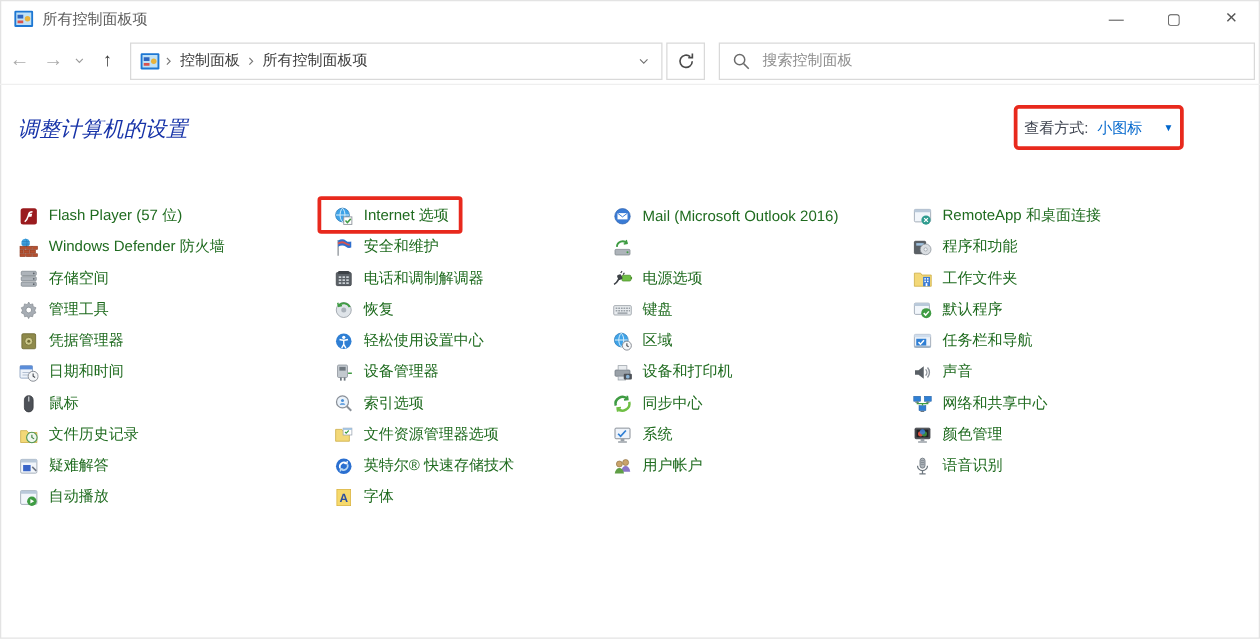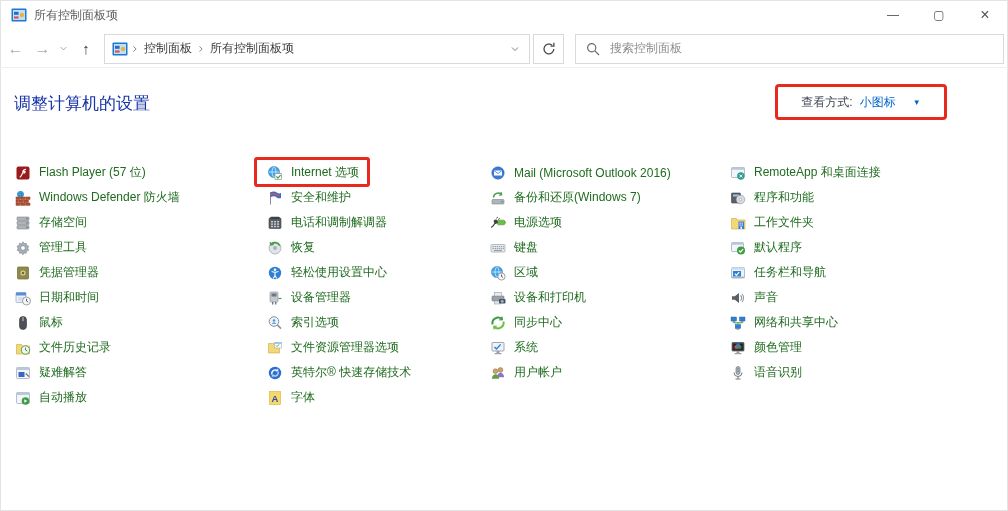--- a/index.html
+++ b/index.html
@@ -32,22 +32,22 @@
   .crumb-sep{width:14px;display:flex;justify-content:center;}
   .crumb{font-size:12px;color:#3b3b3b;padding:0 2px;cursor:pointer;white-space:nowrap;}
   .addr-caret{margin-left:auto;width:24px;height:28px;display:flex;align-items:center;justify-content:center;cursor:pointer;}
   .refresh-btn{width:31px;height:30px;border:1px solid #d9d9d9;box-sizing:border-box;margin-left:3px;
                display:flex;align-items:center;justify-content:center;cursor:pointer;background:#fff;}
   .searchbox{margin-left:11px;margin-right:2px;flex:1;height:30px;border:1px solid #d9d9d9;
              box-sizing:border-box;display:flex;align-items:center;padding:0 9px;background:#fff;}
   .searchbox .ph{font-size:12px;color:#8e8e8e;margin-left:9px;}
 
   
-  .page-header{position:absolute;left:14px;top:92px;font-size:17px;color:#1733a8;}
-  .viewby{position:absolute;right:61px;top:84px;width:172px;height:36px;box-sizing:border-box;
+  .page-header{position:absolute;left:14px;top:92px;font-size:17px;color:#1733a8;font-style:italic;}
+  .viewby{position:absolute;right:61px;top:84px;width:136px;height:36px;box-sizing:border-box;
           border:3px solid #e8291d;border-radius:4px;display:flex;align-items:center;
           justify-content:center;gap:7px;font-size:12px;background:#fff;}
   .viewby .vb-label{color:#3f4450;}
   .viewby .vb-value{color:#0066cc;cursor:pointer;display:flex;align-items:center;gap:17px;}
   .viewby .vb-caret{font-size:8px;color:#0066cc;}
 
   
   .col{position:absolute;top:160px;}
   .col[data-col="0"]{left:15px;}
   .col[data-col="1"]{left:251px;margin-left:16px;}
@@ -401,21 +401,20 @@
     </div>
     <div class="item">
       <span class="ic">
         <svg viewBox="0 0 16 16">
           <rect x="2" y="9.5" width="12" height="4.5" rx=".8" fill="#aeb4ba" stroke="#7e858c" stroke-width=".6"></rect>
           <circle cx="12" cy="11.7" r=".8" fill="#3f9c43"></circle>
           <path d="M3.5 7.5a4.6 4.6 0 0 1 8-2.9" stroke="#3f9c43" stroke-width="1.5" fill="none"></path>
           <path d="M11 2l.7 2.7-2.7.5" fill="none" stroke="#3f9c43" stroke-width="1.1"></path>
         </svg>
       </span>
-      <span>备份和还原(Windows 7)</span>
     </div>
     <div class="item">
       <span class="ic">
         <svg viewBox="0 0 16 16">
           <rect x="7.5" y="5.2" width="7.2" height="4.6" rx="1" fill="#6fbf44" stroke="#4d8f2f" stroke-width=".6"></rect>
           <rect x="14.7" y="6.6" width="1" height="1.8" fill="#4d8f2f"></rect>
           <path d="M1.2 12.5c2-1 3.2-3 4.2-5" stroke="#3d4247" stroke-width="1.2" fill="none"></path>
           <rect x="4" y="4.6" width="3.6" height="4.2" rx="1.2" transform="rotate(-25 5.8 6.7)" fill="#3d4247"></rect>
           <path d="M6.6 3.4l1-1.5M8.5 4.7l1-1.5" stroke="#3d4247" stroke-width="1"></path>
         </svg>

